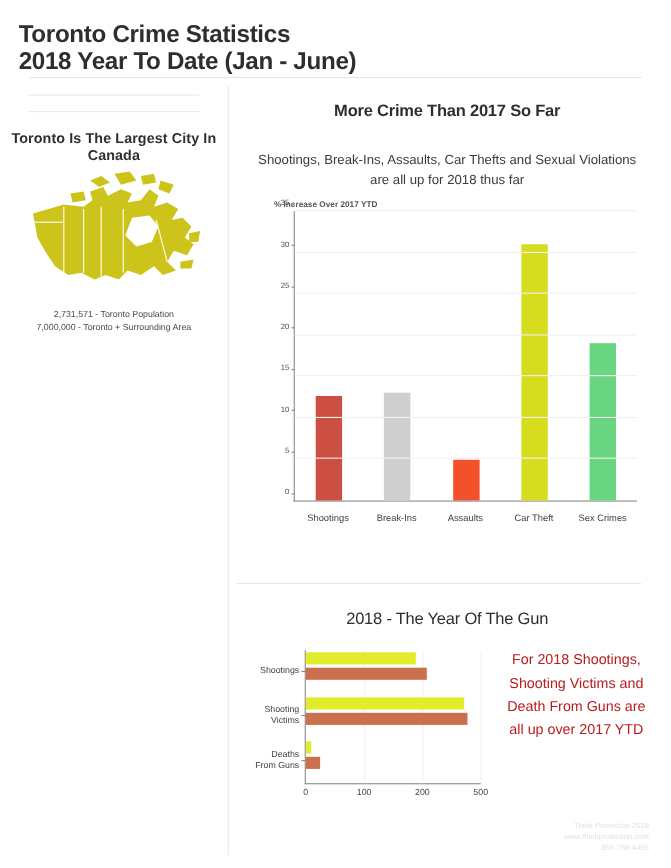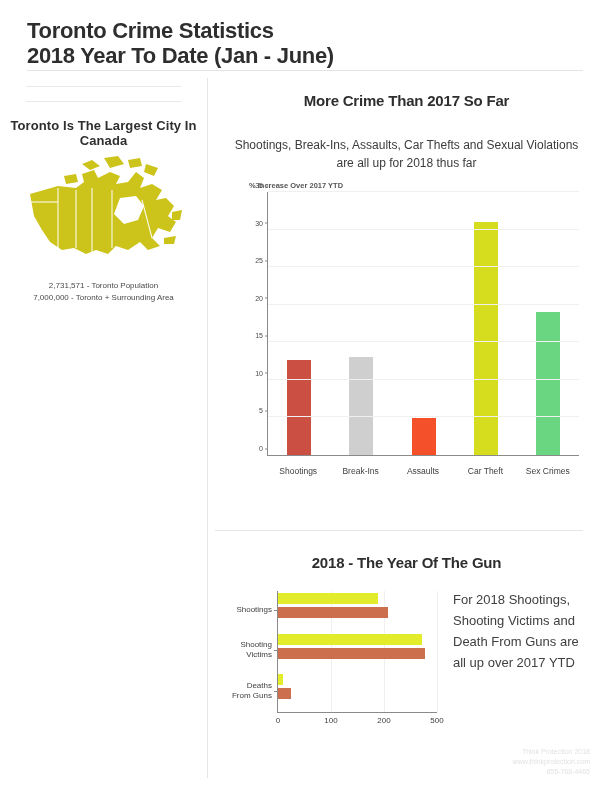--- a/index.html
+++ b/index.html
@@ -9,21 +9,21 @@
   body {
     width: 610px; height: 789px;
     font-family: "Liberation Sans", sans-serif;
     color: #3a3a3a;
     overflow: hidden;
     position: relative;
   }
   .page { position: relative; width: 610px; height: 789px; background:#fff; }
 
   
-  .header { padding: 18px 0 0 27px; }
+  .header { padding: 18px 0 0 17px; }
   .header h1 {
     margin: 0;
     font-size: 22px;
     line-height: 25px;
     font-weight: bold;
     color: #2e2e2e;
     letter-spacing: -0.3px;
   }
   .header-rule {
     position: absolute;
@@ -101,21 +101,21 @@
   }
   .bars { position:absolute; left:0; right:0; bottom:0; top:0; display:flex; align-items:flex-end; }
   .bar-slot { flex:1; display:flex; flex-direction:column; align-items:center; justify-content:flex-end; height:100%; }
   .bar { width: 24px; }
   .xlabels { position:absolute; left:22px; right:4px; bottom:2px; display:flex; }
   .xlabel { flex:1; text-align:center; font-size:8.5px; color:#3e3e3e; }
 
   
   .hsection { position: absolute; left: 215px; top: 468px; width: 383px; }
   .hchart-title {
-    text-align:center; font-size:15px; font-weight:bold; color:#2e2e2e;
+    text-align:center; font-size:15px; font-weight:normal; color:#2e2e2e;
     letter-spacing:-0.2px; margin-top: 14px;
   }
   .hrow-area { position: relative; margin-top: 16px; height: 148px; }
   .hchart { position:absolute; left:0; top:0; width: 228px; height: 148px; }
   .hplot {
     position:absolute; left: 62px; top: 4px; right: 6px; bottom: 22px;
     border-left: 1px solid #8a8a8a; border-bottom: 1px solid #8a8a8a;
   }
   .hgrid { position:absolute; top:0; bottom:0; width:1px; background:#f0f0f0; }
   .hgroup { position:absolute; left:0; right:0; }
@@ -127,21 +127,21 @@
   }
   .hcat::after {
     content:""; position:absolute; right:0; top:50%; width:4px; height:1px; background:#8a8a8a;
   }
   .hxtick {
     position:absolute; top: 100%; transform: translateX(-50%);
     font-size:8px; color:#3e3e3e; padding-top:4px;
   }
   .side-text {
     position:absolute; left: 238px; top: 2px; width: 142px;
-    font-size:13px; line-height:21px; color:#404040;
+    text-align:center; font-size:13px; line-height:21px; color:#b91c1c;
   }
 
   
   .footer {
     position:absolute; right: 20px; bottom: 12px;
     text-align: right; font-size: 7px; line-height: 10px; color: #e2e2e2;
   }
 </style>
 </head>
 <body>

